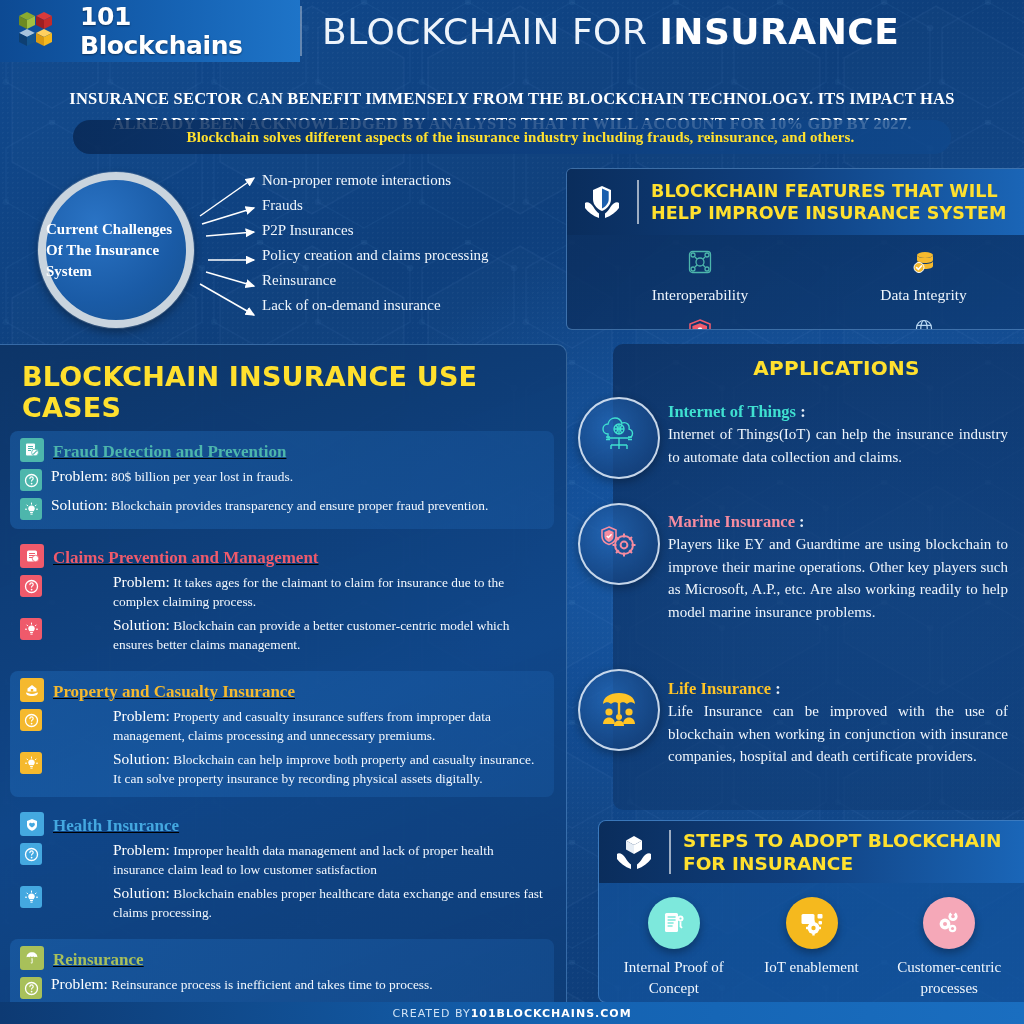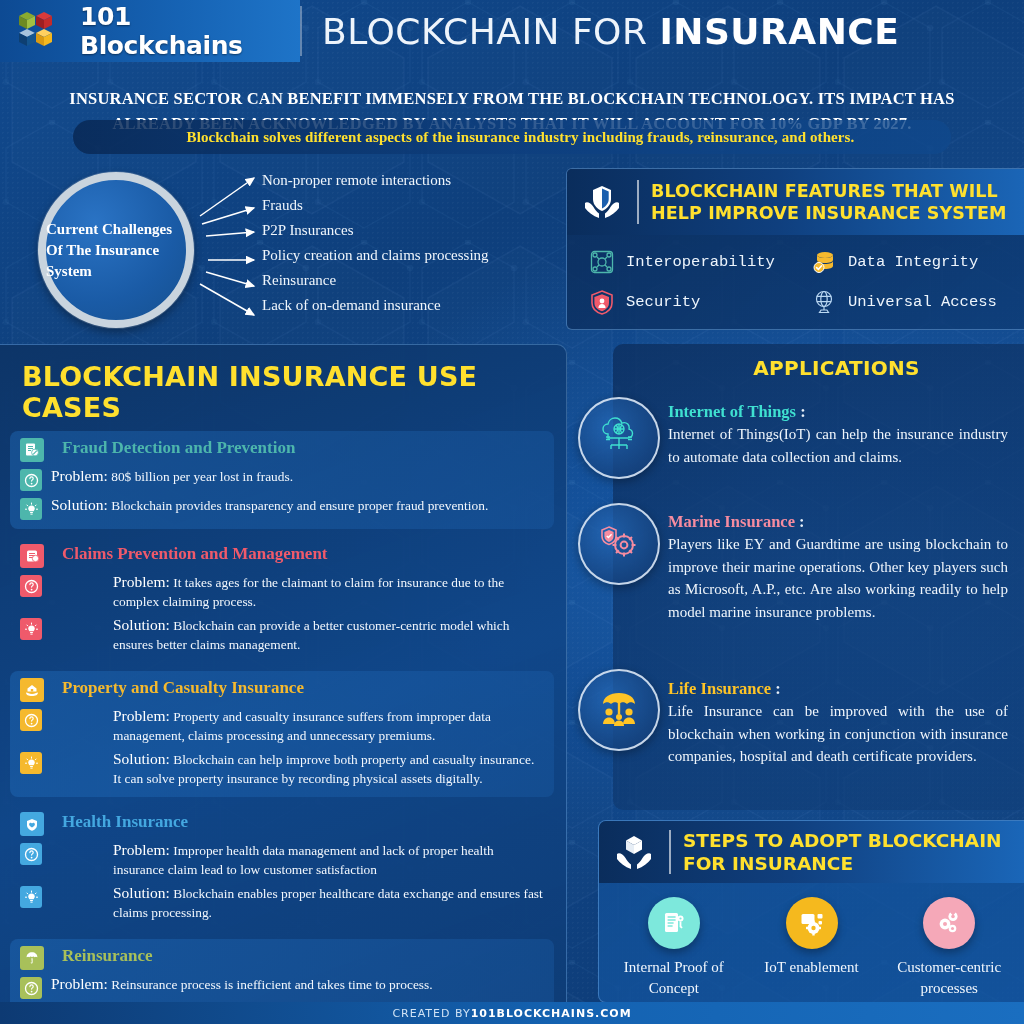--- a/index.html
+++ b/index.html
@@ -113,42 +113,42 @@
   .feat-div{ width:2px; height:44px; background:rgba(255,255,255,.6); flex:none; }
   .features-head h3{
     font-family:"DejaVu Sans", sans-serif; font-weight:bold;
     font-size:17.5px; color:#ffe02e; line-height:22px; letter-spacing:.1px;
   }
   .features-grid{
     padding:14px 0 0 22px; display:grid; grid-template-columns:222px 1fr; row-gap:14px;
   }
   .feat{
     display:flex; align-items:center; gap:11px;
-    font-family:Liberation Mono, monospace; font-size:15.5px; color:#eef5fc;
+    font-family:Liberation Serif, serif; font-size:15.5px; color:#eef5fc;flex-direction:column;
   }
   .feat .ico{ width:26px; height:26px; flex:none; }
 
   
   .usecases{
     position:absolute; left:0; top:344px; width:567px; height:680px;
     background:linear-gradient(160deg,rgba(13,52,102,.92),rgba(16,70,136,.9) 55%,rgba(14,60,118,.94));
     border-radius:0 10px 10px 0;
     border:1px solid rgba(130,185,240,.35);
     border-left:none;
     overflow:hidden;
   }
   .uc-title{
     font-family:"DejaVu Sans", sans-serif; font-weight:bold;
     font-size:27px; color:#ffe02e; padding:16px 0 0 22px; letter-spacing:.2px;
   }
   .uc-card{
     margin:8px 12px 0 10px; padding:7px 10px 9px 10px; border-radius:8px;
   }
   .uc-card.alt{ background:linear-gradient(100deg,rgba(33,110,190,.42),rgba(30,100,178,.30)); }
-  .uc-head{ display:flex; align-items:flex-start; gap:18px; margin-bottom:4px; }
+  .uc-head{ display:flex; align-items:flex-end; gap:9px; margin-bottom:4px;text-decoration:underline; }
   .uc-head .sq{ width:24px; height:24px; border-radius:3px; flex:none; display:flex; align-items:center; justify-content:center; }
   .uc-head h4{ font-family:"Liberation Serif", serif; font-weight:bold; font-size:17px; }
   .uc-line{ display:flex; gap:9px; align-items:flex-start; margin-top:5px; }
   .uc-line .sq{ width:22px; height:22px; border-radius:3px; flex:none; margin-top:2px; display:flex; align-items:center; justify-content:center; }
   .uc-line .txt{
     font-family:"Liberation Serif", serif; font-size:13.4px; color:#f2f7fd; line-height:18.5px;
     text-indent:0;
   }
   .uc-line .lead{ font-size:15.5px; color:#ffffff; }
   .hang{ padding-left:62px; text-indent:-62px; }

